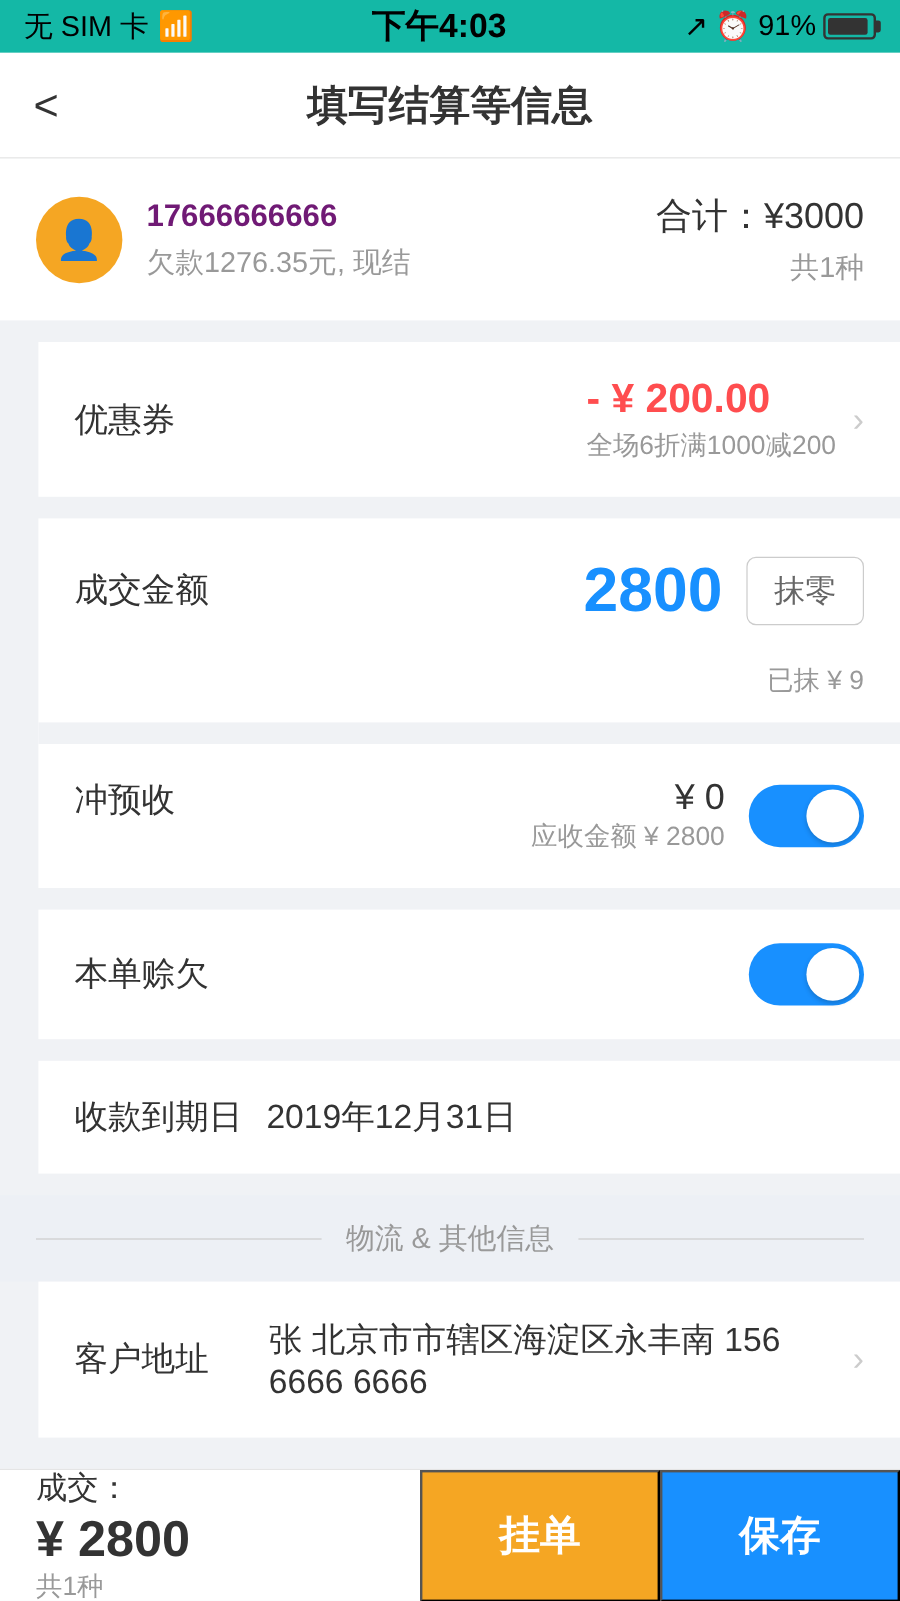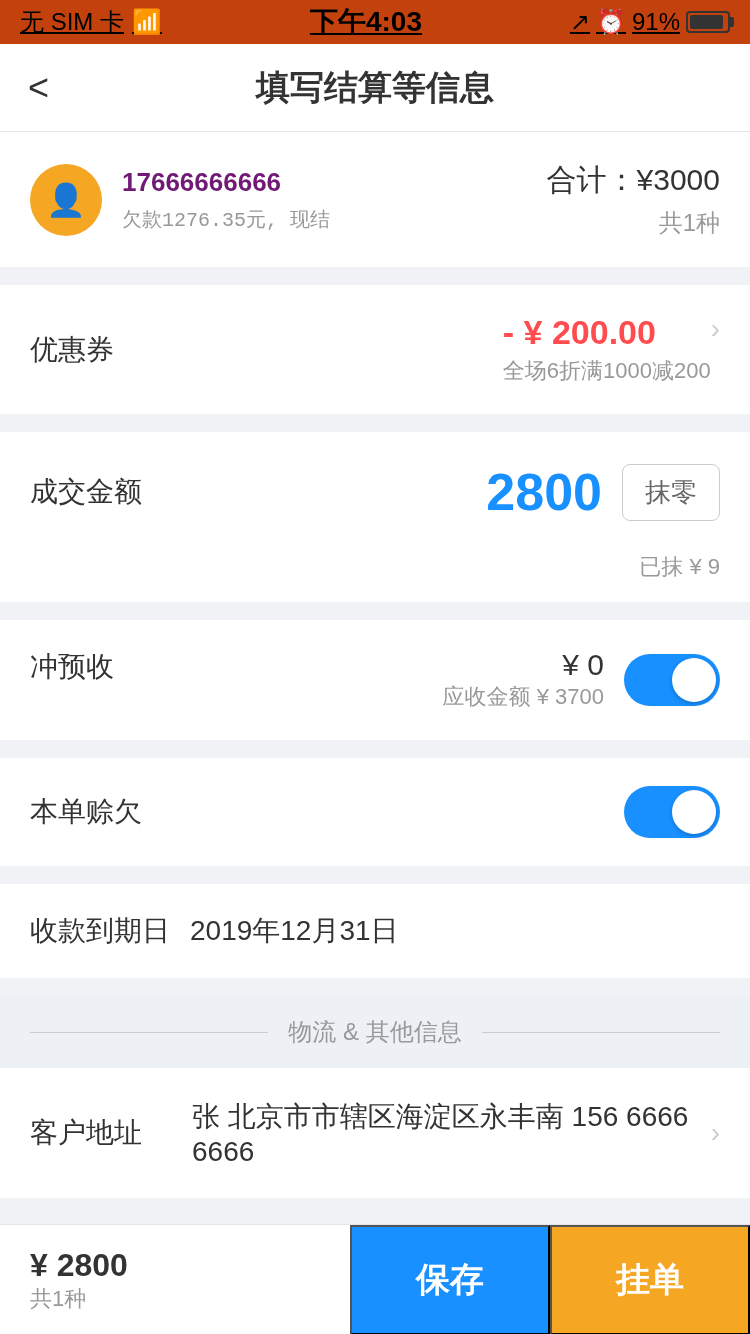--- a/index.html
+++ b/index.html
@@ -11,28 +11,27 @@
       min-height: 1334px;
       position: relative;
       overflow-x: hidden;
       font-size: 28px;
     }
 
     
     .status-bar {
       width: 750px;
       height: 44px;
-      background: #c2410c;
+      background: #14b8a6;
       display: flex;
       align-items: center;
       justify-content: space-between;
       padding: 0 20px;
       font-size: 24px;
       font-weight: 500;
-      text-decoration: underline;
     }
     .status-left { display: flex; align-items: center; gap: 8px; }
     .status-center { font-size: 28px; font-weight: 600; }
     .status-right { display: flex; align-items: center; gap: 6px; font-size: 24px; }
     .battery-icon {
       width: 44px; height: 22px;
       border: 2px solid #333;
       border-radius: 4px;
       position: relative;
       display: flex;
@@ -99,40 +98,41 @@
     .user-info-left { display: flex; align-items: center; gap: 20px; }
     .avatar {
       width: 72px; height: 72px;
       border-radius: 50%;
       background: #f5a623;
       display: flex; align-items: center; justify-content: center;
       color: #fff;
       font-size: 32px;
     }
     .user-name { font-size: 26px; font-weight: 600; color: #701a75; }
-    .user-sub { font-size: 20px; color: #999; margin-top: 8px; font-family: Liberation Mono, monospace; }
+    .user-sub { font-size: 24px; color: #999; margin-top: 8px; }
     .user-total { text-align: right; }
     .total-amount { font-size: 30px; color: #333; }
     .total-count { font-size: 24px; color: #999; margin-top: 6px; }
 
     
     .section-card {
       background: #fff;
       margin-bottom: 18px;
+      margin-left: 32px;
     }
     .section-row {
       display: flex;
       align-items: center;
       justify-content: space-between;
       padding: 28px 30px;
       border-bottom: 1px solid #f0f0f0;
     }
     .section-row:last-child { border-bottom: none; }
     .row-label { font-size: 28px; color: #333; }
-    .row-right { display: flex; }
+    .row-right { display: flex; align-items: center; gap: 14px; }
     .discount-amount { font-size: 34px; color: #ff4d4f; font-weight: 600; }
     .discount-desc { font-size: 22px; color: #999; text-align: right; margin-top: 4px; }
     .chevron-right { color: #ccc; font-size: 28px; }
 
     
     .deal-row {
       display: flex;
       align-items: center;
       justify-content: space-between;
       padding: 30px 30px;
@@ -244,21 +244,21 @@
       background: #fff;
       display: flex;
       align-items: center;
       border-top: 1px solid #e5e5e5;
     }
     .bottom-summary {
       flex: 1;
       padding: 0 30px;
     }
     .bottom-deal { font-size: 26px; color: #333; }
-    .bottom-amount { font-size: 32px; font-weight: 700; color: #333; margin-top: 2px; }
+    .bottom-amount { font-size: 42px; font-weight: 700; color: #333; margin-top: 2px; }
     .bottom-count { font-size: 22px; color: #999; }
     .bottom-btn {
       width: 200px;
       height: 110px;
       display: flex;
       align-items: center;
       justify-content: center;
       font-size: 34px;
       font-weight: 600;
       color: #fff;
@@ -330,21 +330,21 @@
       </div>
     </div>
     <div class="deal-sub">已抹  ¥ 9</div>
 
     <div style="border-top: 18px solid #f0f2f5;"></div>
     <div class="pre-row">
       <span class="row-label">冲预收</span>
       <div class="pre-right">
         <div>
           <div class="pre-amount">¥ 0</div>
-          <div class="pre-sub">应收金额 ¥ 3700</div>
+          <div class="pre-sub">应收金额 ¥ 2800</div>
         </div>
         <div class="toggle on">
           <div class="toggle-knob"></div>
         </div>
       </div>
     </div>
   </div>
 
   <div class="section-card">
     <div class="writeoff-row">
@@ -375,18 +375,19 @@
       <span class="chevron-right">›</span>
     </div>
   </div>
 
   <div class="gray-block"></div>
 
 </div>
 
 <div class="bottom-bar">
   <div class="bottom-summary">
+    <div class="bottom-deal">成交：</div>
     <div class="bottom-amount">¥ 2800</div>
     <div class="bottom-count">共1种</div>
   </div>
+  <button class="bottom-btn btn-pending">挂单</button>
   <button class="bottom-btn btn-save">保存</button>
-  <button class="bottom-btn btn-pending">挂单</button>
 </div>
 
 </body></html>

